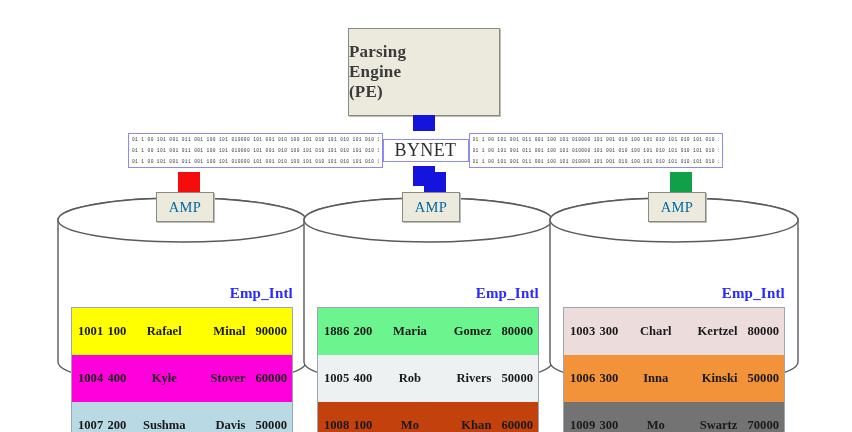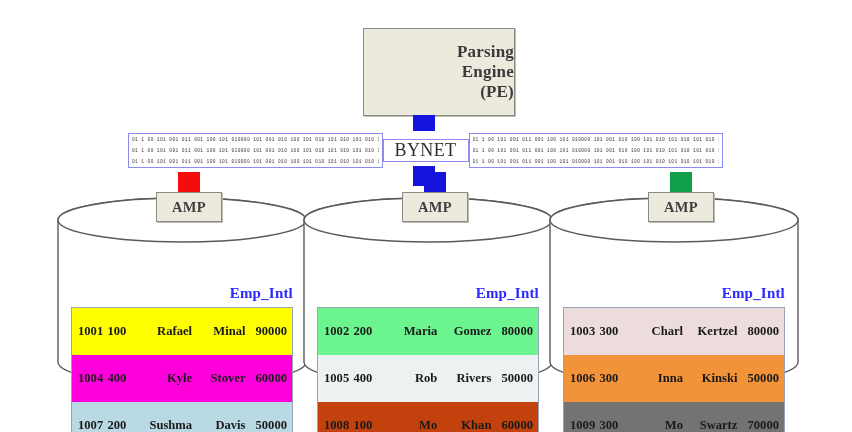--- a/index.html
+++ b/index.html
@@ -19,24 +19,23 @@
   
   #pe-box {
     position: absolute;
     left: 348px; top: 28px;
     width: 152px; height: 88px;
     background: #ece9dd;
     border: 1px solid #8a8a82;
     box-shadow: 1px 1px 0 #bdbdb4;
     display: flex;
     flex-direction: column;
-    align-items: flex-end;
+    align-items: flex-start;
     justify-content: center;
     line-height: 1.18;
-    margin-left: 15px;
   }
   #pe-box .pe-line {
     font-size: 17px;
     font-weight: bold;
     color: #3a3a3a;
     letter-spacing: .2px;
   }
 
   
   .stub {
@@ -94,30 +93,30 @@
     font-size: 18px;
     color: #2f2f2f;
     letter-spacing: .4px;
     position: relative;
     z-index: 3;
   }
 
   
   .amp-box {
     position: absolute;
-    width: 66px; height: 30px;
+    width: 58px; height: 30px;
     background: #ece9dd;
     border: 1px solid #8a8a82;
     box-shadow: 1px 1px 0 #bdbdb4;
     display: flex;
     align-items: center;
     justify-content: center;
     font-size: 14.5px;
-    font-weight: bold;
-    color: #404040;
+    font-weight: normal;
+    color: #0369a1;
     z-index: 5;
     letter-spacing: .3px;
   }
   #amp1 { left: 156px; top: 192px; }
   #amp2 { left: 402px; top: 192px; }
   #amp3 { left: 648px; top: 192px; }
 
   
   .cylinder {
     position: absolute;
@@ -158,21 +157,21 @@
     font-size: 12.6px;
     color: #1a1a1a;
     padding: 16px 2px;
     white-space: nowrap;
     border: 0;
     font-family: "Liberation Serif", serif;
     font-weight: bold;
   }
   .tbl td.c-id   { width: 34px; text-align: left;  padding-left: 6px; }
   .tbl td.c-dept { width: 30px; text-align: left;  }
-  .tbl td.c-fn   { width: 62px; text-align: right;  }
+  .tbl td.c-fn   { width: 62px; text-align: center;  }
   .tbl td.c-ln   { width: 56px; text-align: right; }
   .tbl td.c-sal  { width: 46px; text-align: right; padding-right: 5px; }
 </style>
 </head>
 <body>
 
 <div id="stage">
 
   <div id="pe-box">
     <div class="pe-line">Parsing</div>
@@ -246,21 +245,21 @@
   <div id="cyl2" class="cylinder">
     <svg viewBox="0 0 252 190">
       <path d="M2 24 C2 11 58 2 126 2 C194 2 250 11 250 24 L250 166 C250 179 194 188 126 188 C58 188 2 179 2 166 Z" fill="#ffffff" stroke="#5a5a5a" stroke-width="1.4"></path>
       <ellipse cx="126" cy="24" rx="124" ry="22" fill="#ffffff" stroke="#5a5a5a" stroke-width="1.4"></ellipse>
     </svg>
     <div class="table-wrap">
       <div class="tbl-title">Emp_Intl</div>
       <table class="tbl">
           <tbody>
         <tr style="background:#6cf58f">
-          <td class="c-id">1002</td>
+          <td class="c-id">1886</td>
           <td class="c-dept">200</td>
           <td class="c-fn">Maria</td>
           <td class="c-ln">Gomez</td>
           <td class="c-sal">80000</td>
         </tr>
         <tr style="background:#eef1f2">
           <td class="c-id">1005</td>
           <td class="c-dept">400</td>
           <td class="c-fn">Rob</td>
           <td class="c-ln">Rivers</td>

